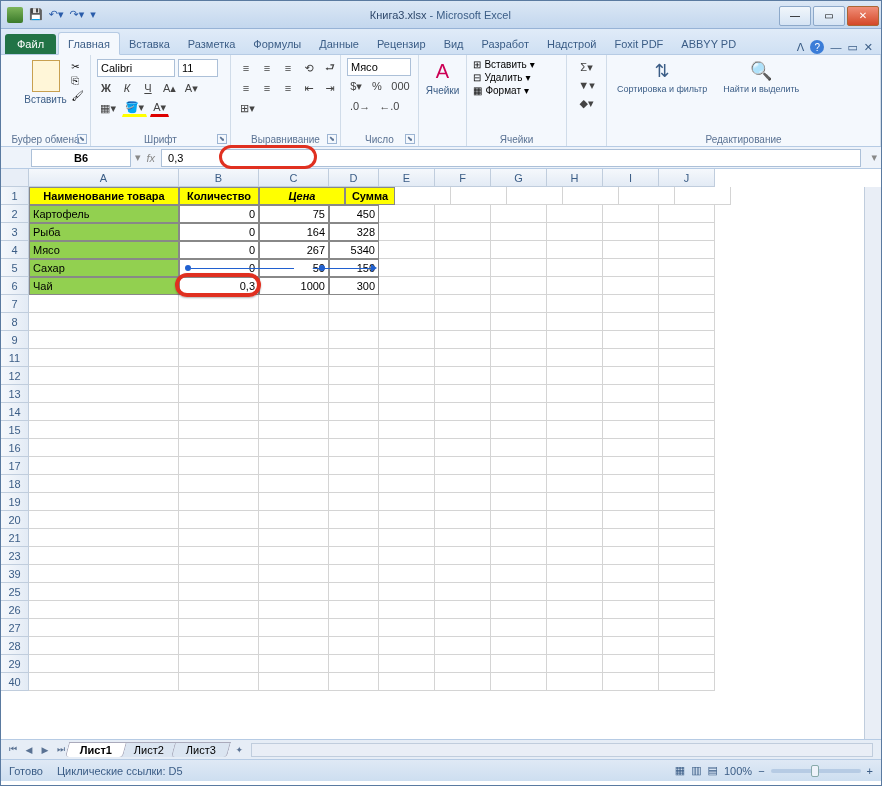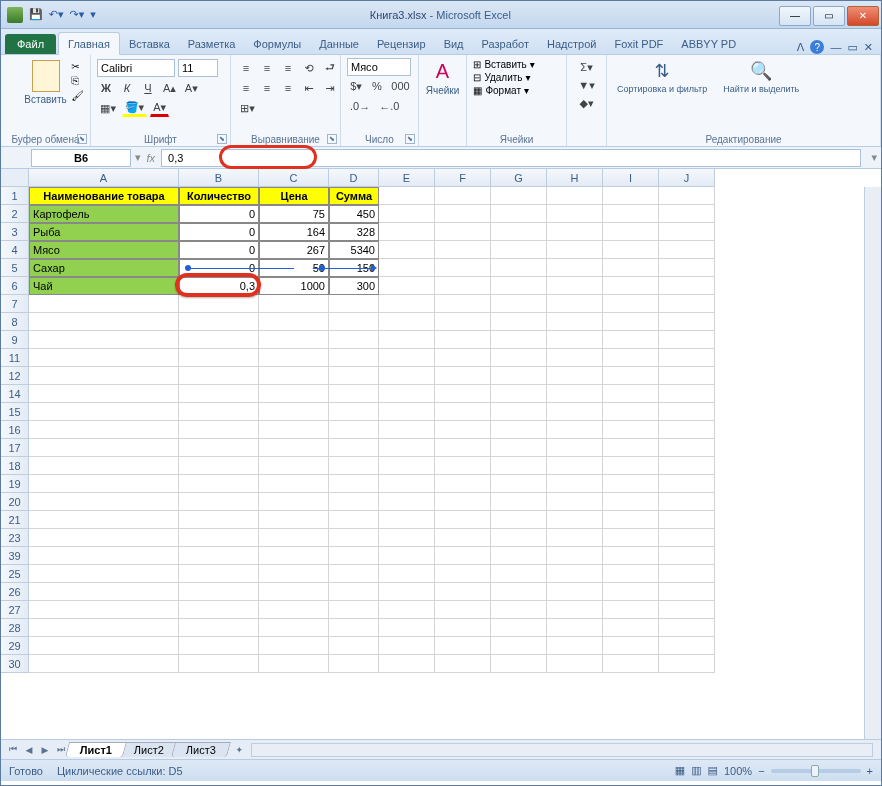--- a/index.html
+++ b/index.html
@@ -225,21 +225,21 @@
       <div class="chdr" style="width:56px">F</div>
       <div class="chdr" style="width:56px">G</div>
       <div class="chdr" style="width:56px">H</div>
       <div class="chdr" style="width:56px">I</div>
       <div class="chdr" style="width:56px">J</div>
     </div>
     <div class="gridrow">
       <div class="rowhdr">1</div>
       <div class="cell hdr-yellow" style="width:150px;">Наименование товара</div>
       <div class="cell hdr-yellow" style="width:80px;">Количество</div>
-      <div class="cell hdr-yellow" style="width:70px;">Цена</div>
+      <div class="cell hdr-yellow" style="width:86px;font-style:italic;">Цена</div>
       <div class="cell hdr-yellow" style="width:50px;">Сумма</div>
       <div class="cell" style="width:56px;"></div>
       <div class="cell" style="width:56px;"></div>
       <div class="cell" style="width:56px;"></div>
       <div class="cell" style="width:56px;"></div>
       <div class="cell" style="width:56px;"></div>
       <div class="cell" style="width:56px;"></div>
     </div>
     <div class="gridrow">
       <div class="rowhdr">2</div>
@@ -365,20 +365,33 @@
       <div class="cell" style="width:70px;"></div>
       <div class="cell" style="width:50px;"></div>
       <div class="cell" style="width:56px;"></div>
       <div class="cell" style="width:56px;"></div>
       <div class="cell" style="width:56px;"></div>
       <div class="cell" style="width:56px;"></div>
       <div class="cell" style="width:56px;"></div>
       <div class="cell" style="width:56px;"></div>
     </div>
     <div class="gridrow">
+      <div class="rowhdr">13</div>
+      <div class="cell" style="width:150px;"></div>
+      <div class="cell" style="width:80px;"></div>
+      <div class="cell" style="width:70px;"></div>
+      <div class="cell" style="width:50px;"></div>
+      <div class="cell" style="width:56px;"></div>
+      <div class="cell" style="width:56px;"></div>
+      <div class="cell" style="width:56px;"></div>
+      <div class="cell" style="width:56px;"></div>
+      <div class="cell" style="width:56px;"></div>
+      <div class="cell" style="width:56px;"></div>
+    </div>
+    <div class="gridrow">
       <div class="rowhdr">14</div>
       <div class="cell" style="width:150px;"></div>
       <div class="cell" style="width:80px;"></div>
       <div class="cell" style="width:70px;"></div>
       <div class="cell" style="width:50px;"></div>
       <div class="cell" style="width:56px;"></div>
       <div class="cell" style="width:56px;"></div>
       <div class="cell" style="width:56px;"></div>
       <div class="cell" style="width:56px;"></div>
       <div class="cell" style="width:56px;"></div>
@@ -560,21 +573,21 @@
       <div class="cell" style="width:70px;"></div>
       <div class="cell" style="width:50px;"></div>
       <div class="cell" style="width:56px;"></div>
       <div class="cell" style="width:56px;"></div>
       <div class="cell" style="width:56px;"></div>
       <div class="cell" style="width:56px;"></div>
       <div class="cell" style="width:56px;"></div>
       <div class="cell" style="width:56px;"></div>
     </div>
     <div class="gridrow">
-      <div class="rowhdr">30</div>
+      <div class="rowhdr">40</div>
       <div class="cell" style="width:150px;"></div>
       <div class="cell" style="width:80px;"></div>
       <div class="cell" style="width:70px;"></div>
       <div class="cell" style="width:50px;"></div>
       <div class="cell" style="width:56px;"></div>
       <div class="cell" style="width:56px;"></div>
       <div class="cell" style="width:56px;"></div>
       <div class="cell" style="width:56px;"></div>
       <div class="cell" style="width:56px;"></div>
       <div class="cell" style="width:56px;"></div>

